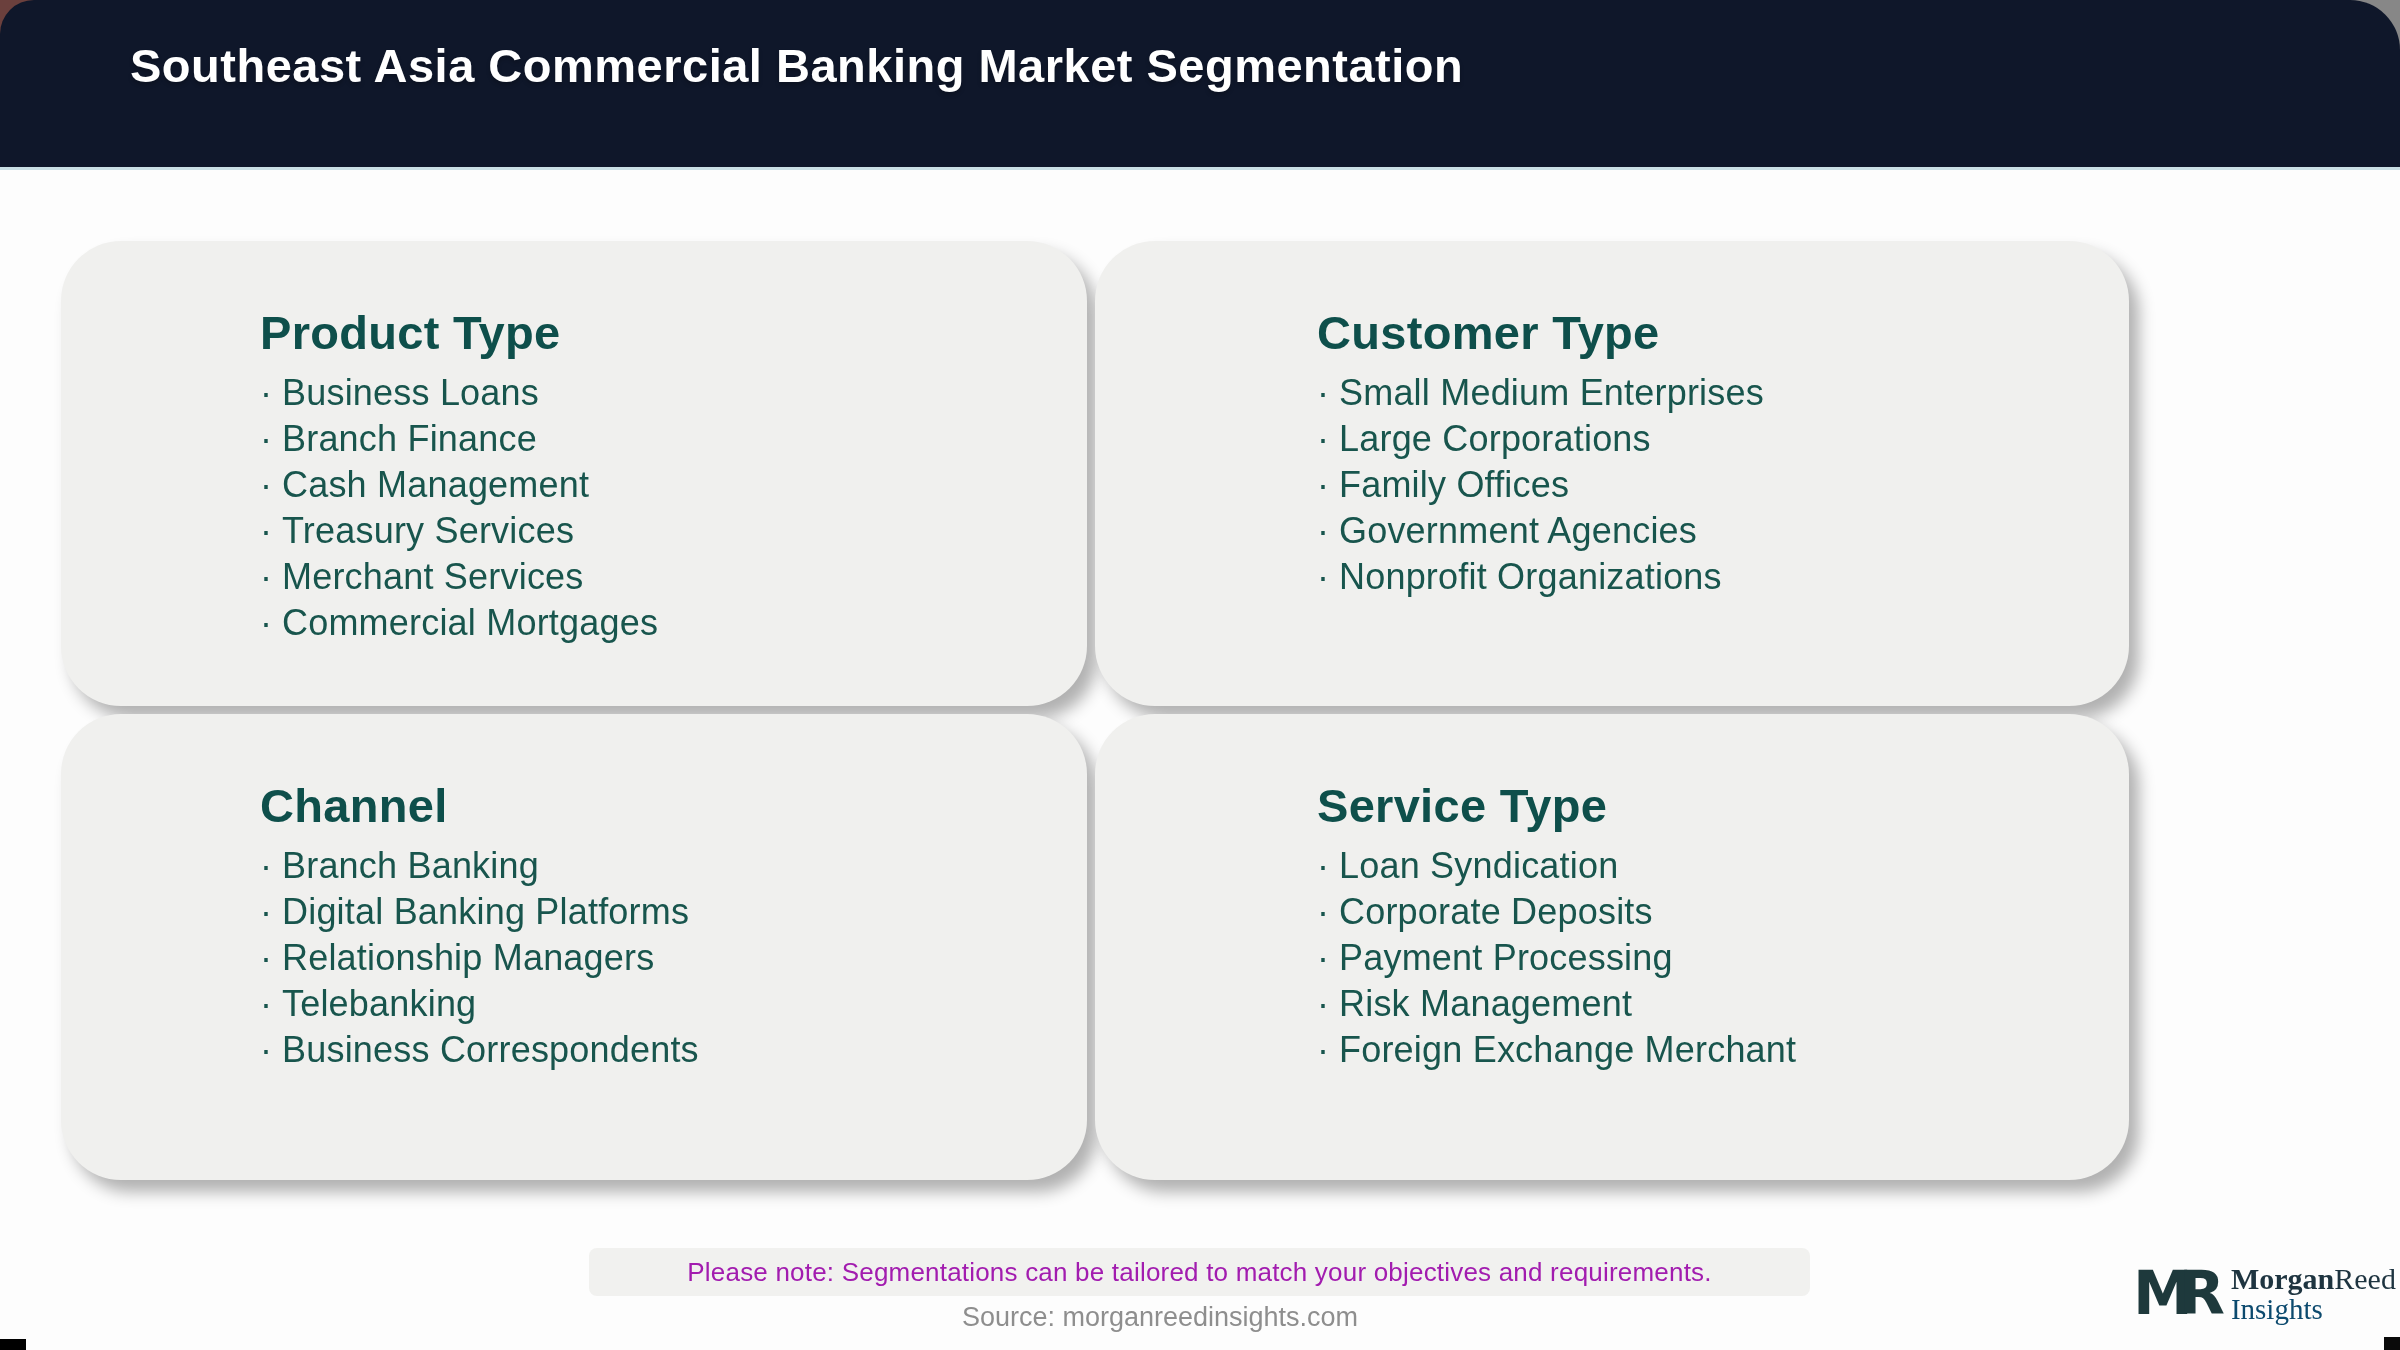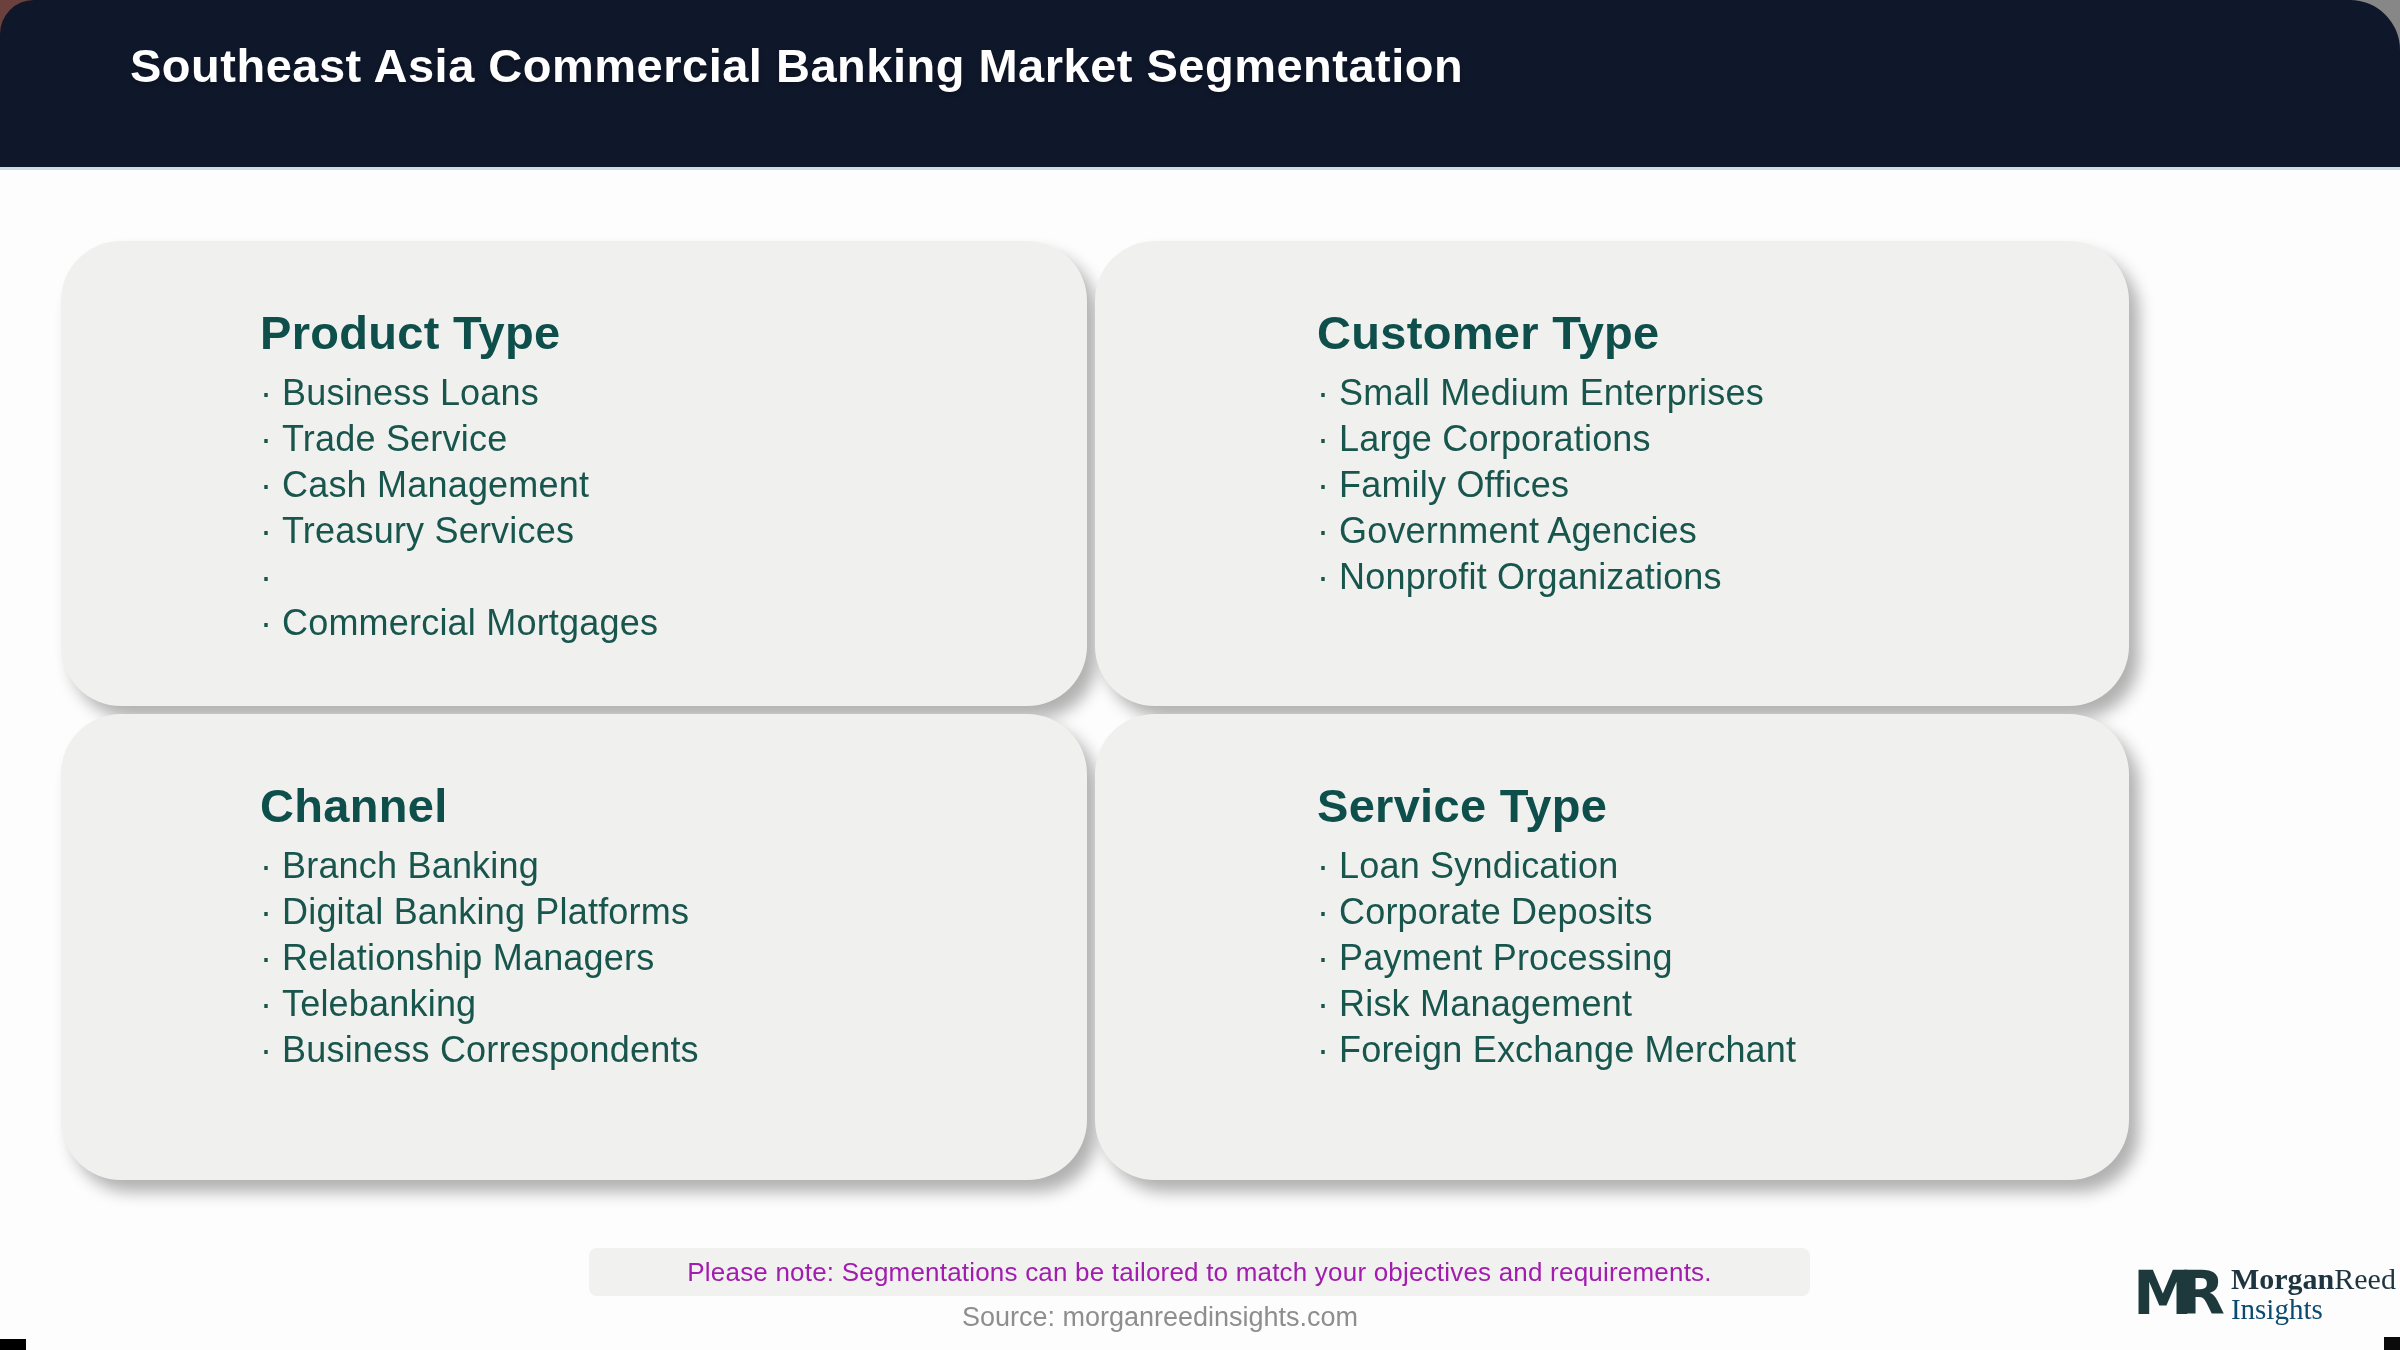--- a/index.html
+++ b/index.html
@@ -96,32 +96,33 @@
 <div class="cards">
   <div class="card">
     <div class="card-title">Product Type</div>
     <div class="card-items">
         <div class="card-item">
           <span class="bullet">·</span>
           <span class="item-text">Business Loans</span>
         </div>
         <div class="card-item">
           <span class="bullet">·</span>
-          <span class="item-text">Trade Service</span>
+          <span class="item-text">Branch Finance</span>
         </div>
         <div class="card-item">
           <span class="bullet">·</span>
           <span class="item-text">Cash Management</span>
         </div>
         <div class="card-item">
           <span class="bullet">·</span>
           <span class="item-text">Treasury Services</span>
         </div>
         <div class="card-item">
           <span class="bullet">·</span>
+          <span class="item-text">Merchant Services</span>
         </div>
         <div class="card-item">
           <span class="bullet">·</span>
           <span class="item-text">Commercial Mortgages</span>
         </div>
       </div>
   </div>
   <div class="card col-right">
     <div class="card-title">Customer Type</div>
     <div class="card-items">

